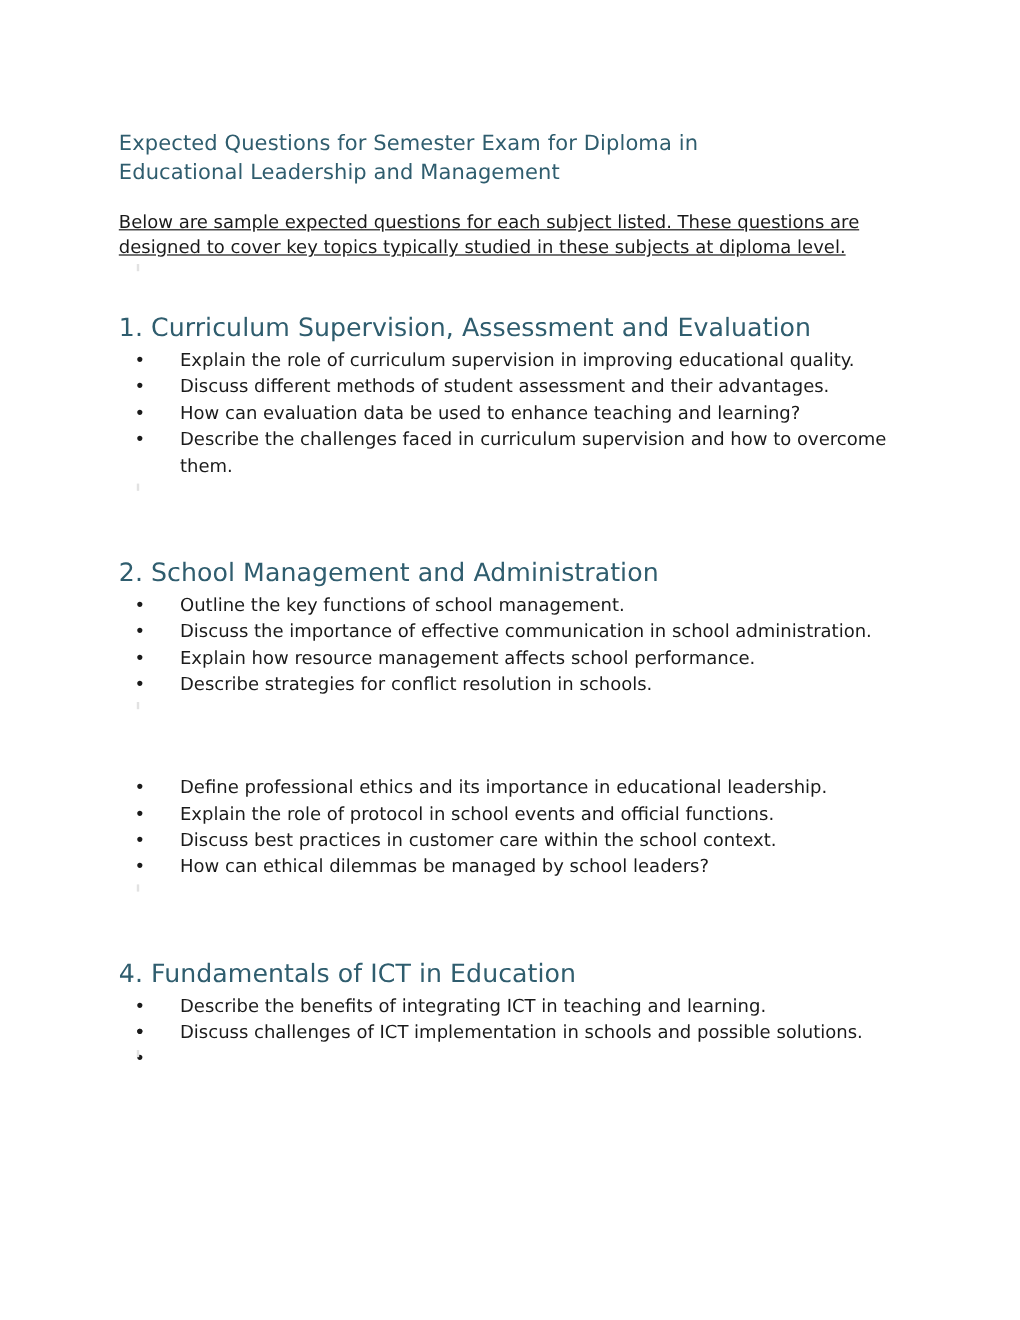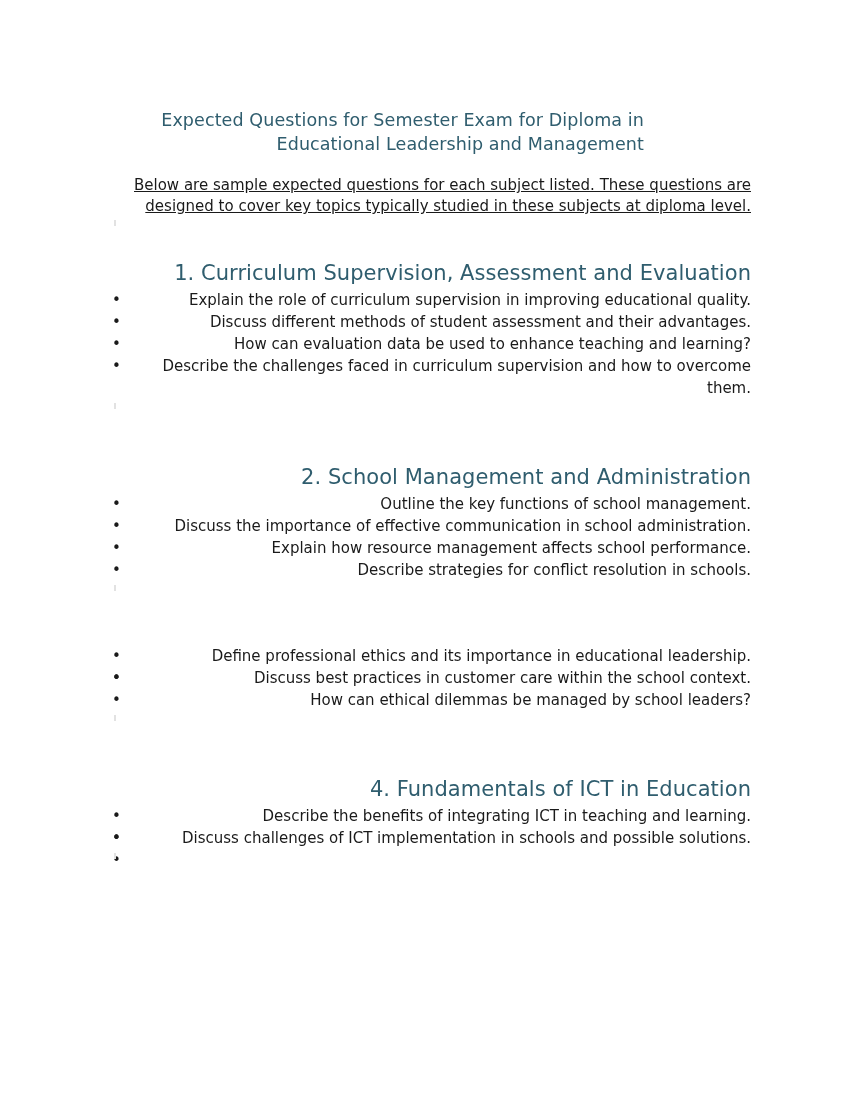--- a/index.html
+++ b/index.html
@@ -16,21 +16,20 @@
     overflow: hidden;
     position: relative;
   }
   .page {
     position: absolute;
     left: 0;
     top: 0;
     width: 676px;
     height: 1100px;
     background: #ffffff;
-    text-align: right;
   }
   .content {
     position: absolute;
     left: 99px;
     top: 109px;
     width: 652px;
   }
   .doc-title {
     font-size: 17.5px;
     line-height: 23.5px;
@@ -162,20 +161,21 @@
       <div class="sec-gap"></div>
 
       <section class="section">
         <ul class="bullets">
           <li class="bullet">
             <span class="dot">•</span>
             <span>Define professional ethics and its importance in educational leadership.</span>
           </li>
           <li class="bullet">
             <span class="dot">•</span>
+            <span>Explain the role of protocol in school events and official functions.</span>
           </li>
           <li class="bullet">
             <span class="dot">•</span>
             <span>Discuss best practices in customer care within the school context.</span>
           </li>
           <li class="bullet">
             <span class="dot">•</span>
             <span>How can ethical dilemmas be managed by school leaders?</span>
           </li>
         </ul>

